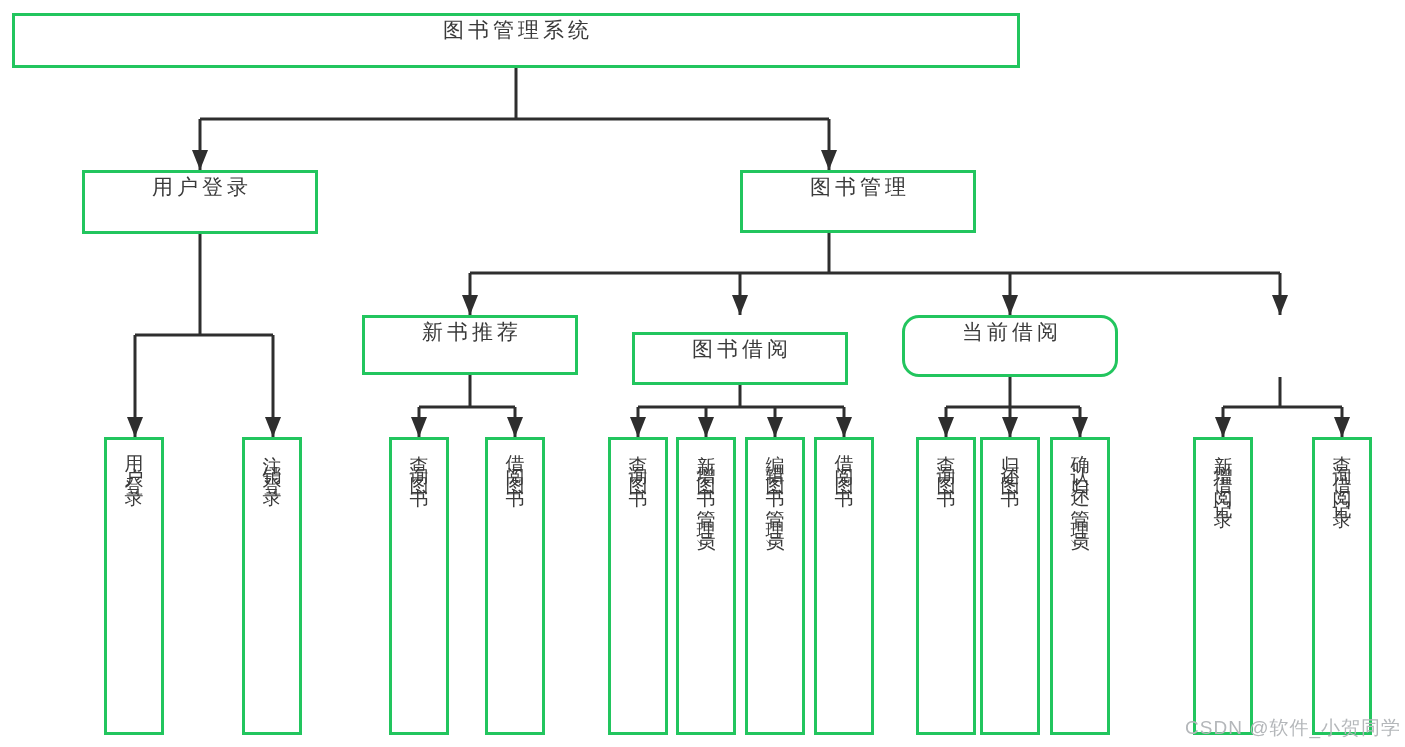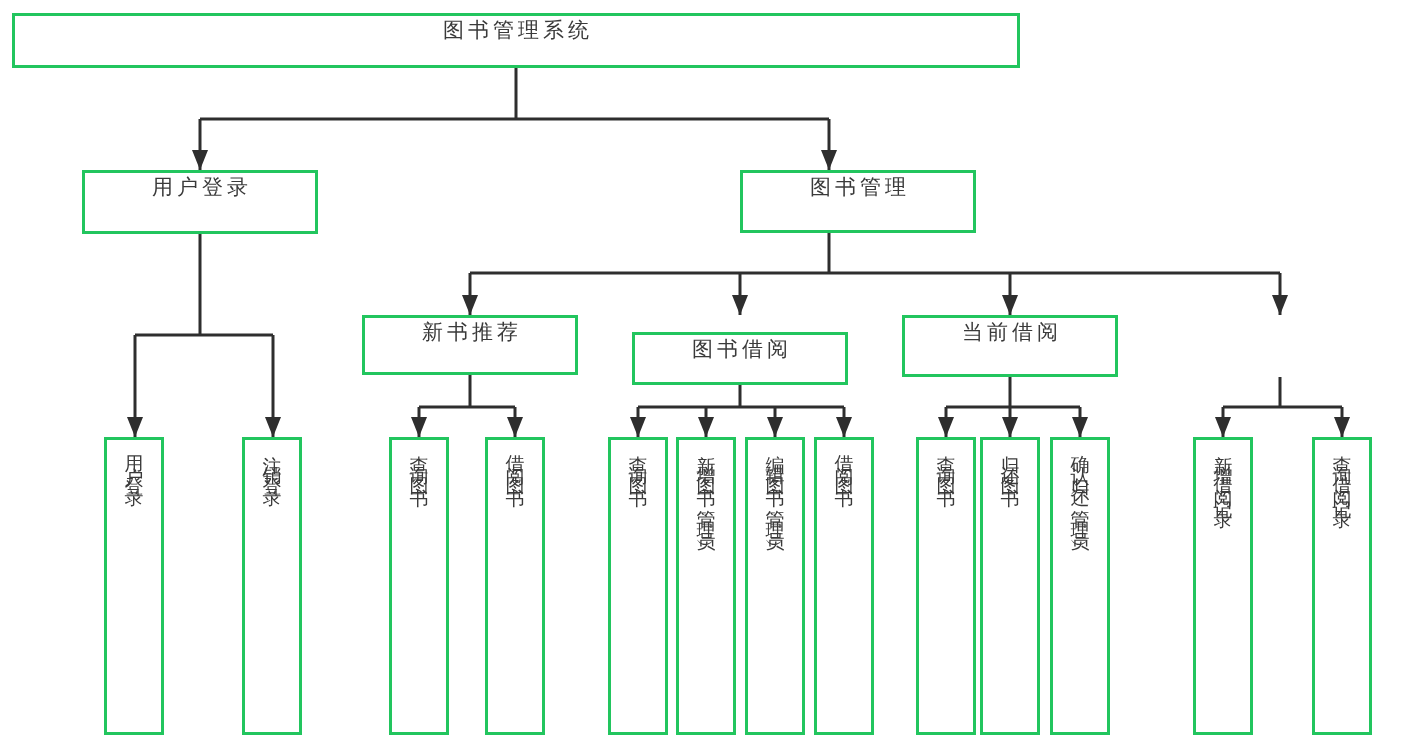--- a/index.html
+++ b/index.html
@@ -113,21 +113,21 @@
   <div class="box" style="left:740px; top:170px; width:236px; height:63px;">
     <span class="h-label">图书管理</span>
   </div>
 
   <div class="box" style="left:362px; top:315px; width:216px; height:60px;">
     <span class="h-label">新书推荐</span>
   </div>
   <div class="box" style="left:632px; top:332px; width:216px; height:53px;">
     <span class="h-label">图书借阅</span>
   </div>
-  <div class="box" style="left:902px; top:315px; width:216px; height:62px;">
+  <div class="box" style="left:902px; top:315px; width:216px; height:62px;border-radius:17px;">
     <span class="h-label">当前借阅</span>
   </div>
 
   <div class="box leaf" style="left:104px; top:437px; width:60px; height:298px;">
     <span class="v-text">用户登录</span>
   </div>
   <div class="box leaf" style="left:242px; top:437px; width:60px; height:298px;">
     <span class="v-text">注销登录</span>
   </div>
 
@@ -161,14 +161,15 @@
     <span class="v-text">确认归还（管理员）</span>
   </div>
 
   <div class="box leaf" style="left:1193px; top:437px; width:60px; height:298px;">
     <span class="v-text">新增借阅记录</span>
   </div>
   <div class="box leaf" style="left:1312px; top:437px; width:60px; height:298px;">
     <span class="v-text">查询借阅记录</span>
   </div>
 
+  <div class="watermark">CSDN @软件_小贺同学</div>
 
 </div>
 
 </body></html>

